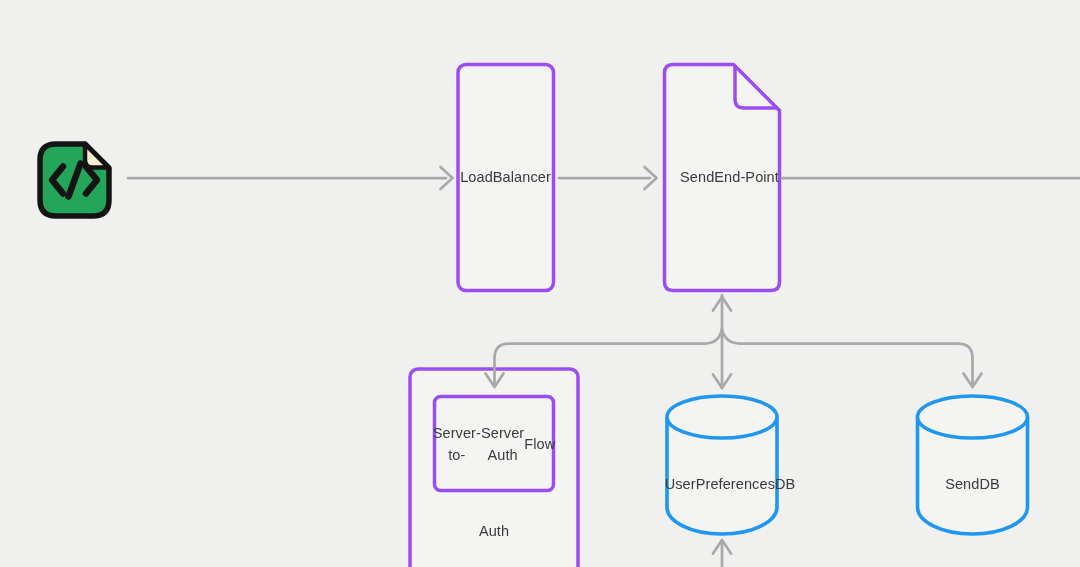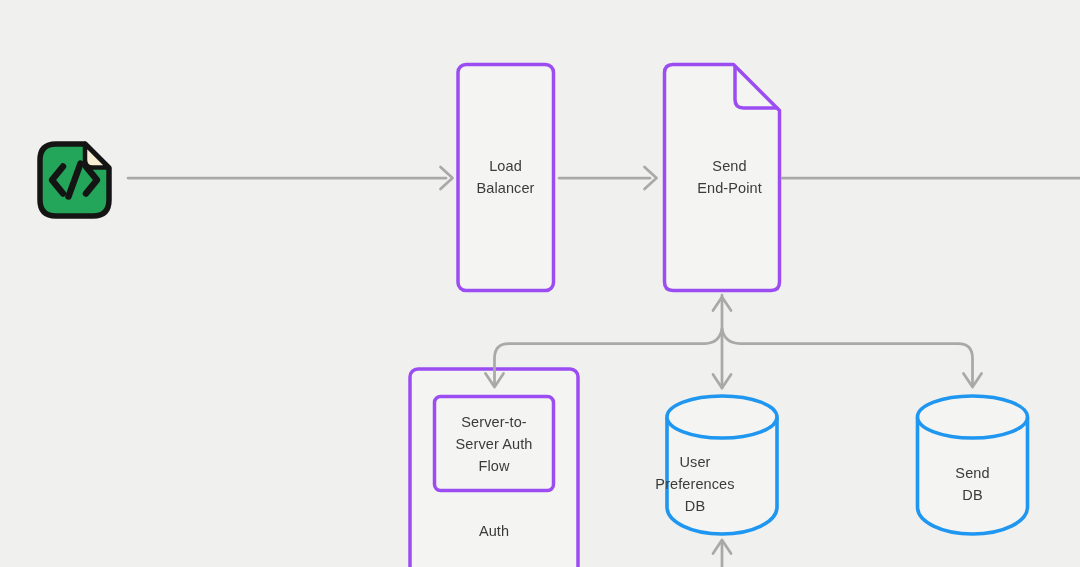--- a/index.html
+++ b/index.html
@@ -6,21 +6,21 @@
     --bg:#f0f0ee; --shape-fill:#f4f4f2; --purple:#9b4df2; --blue:#1f97f0;
     --green:#23a55a; --cream:#f7edd2; --outline:#141414; --arrow:#a9a9a9; --text:#3b3b3b;
   }
   html,body{margin:0;padding:0;background:var(--bg);}
   .canvas{
     position:relative; width:1080px; height:567px; overflow:hidden;
     background:var(--bg); font-family:"Liberation Sans", sans-serif;
   }
   .canvas svg{position:absolute; left:0; top:0;}
   .label{
-    position:absolute; display:flex; flex-direction:column;
+    position:absolute; display:flex; flex-direction:row;
     align-items:center; justify-content:center; text-align:center;
     color:var(--text); font-size:14.5px; line-height:22px; letter-spacing:.1px;
     pointer-events:none;
   }
   
   .purple-shape{fill:var(--shape-fill); stroke:var(--purple); stroke-width:3.5; stroke-linejoin:round;}
   .purple-line{fill:none; stroke:var(--purple); stroke-width:3.5; stroke-linejoin:round; stroke-linecap:round;}
   .blue-shape{fill:var(--shape-fill); stroke:var(--blue); stroke-width:3.6;}
   .arrow-line{fill:none; stroke:var(--arrow); stroke-width:2.75; stroke-linecap:round; stroke-linejoin:round;}
   .icon-body{fill:var(--green); stroke:var(--outline); stroke-width:5.5; stroke-linejoin:round;}
@@ -112,21 +112,21 @@
   <div class="label" style="left:410px;top:519px;width:168px;height:24px">
     <span>Auth</span>
   </div>
 
   <div class="label" style="left:434px;top:396px;width:120px;height:95px">
     <span>Server-to-</span>
     <span>Server Auth</span>
     <span>Flow</span>
   </div>
 
-  <div class="label" style="left:631px;top:420px;width:128px;height:128px">
+  <div class="label" style="left:666px;top:420px;width:128px;height:128px">
     <span>User</span>
     <span>Preferences</span>
     <span>DB</span>
   </div>
 
   <div class="label" style="left:916px;top:420px;width:113px;height:128px">
     <span>Send</span>
     <span>DB</span>
   </div>
 

